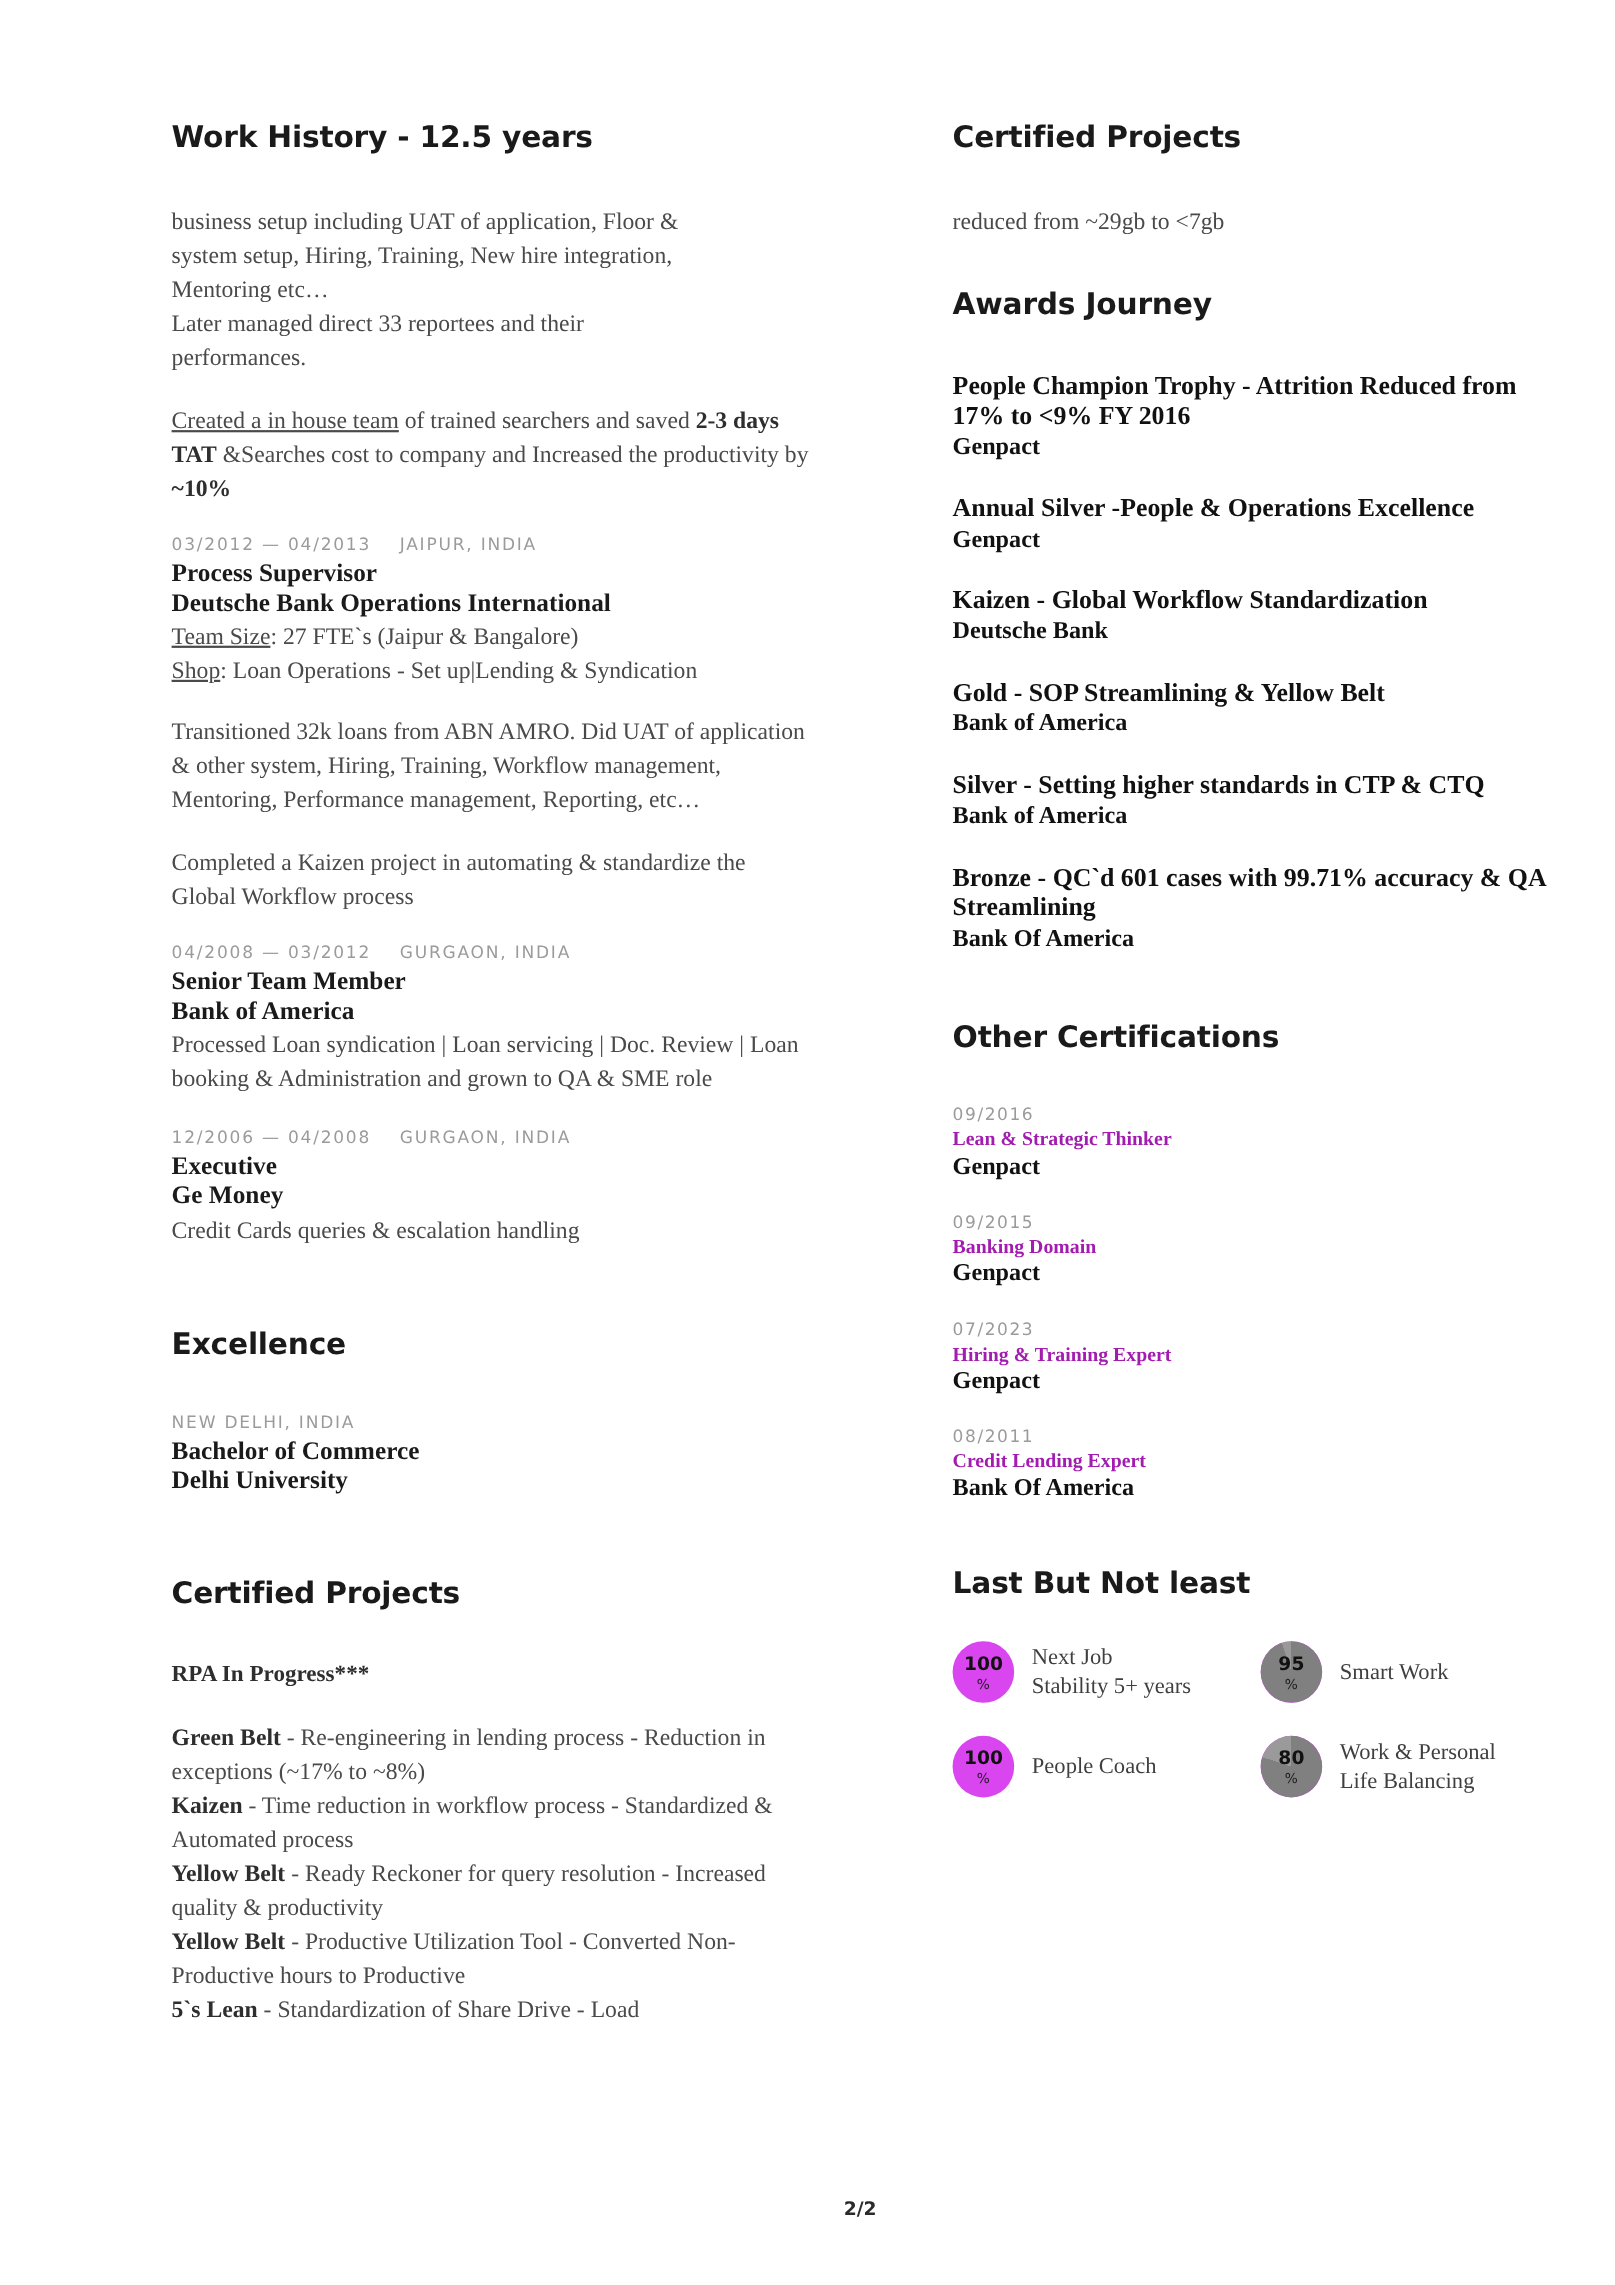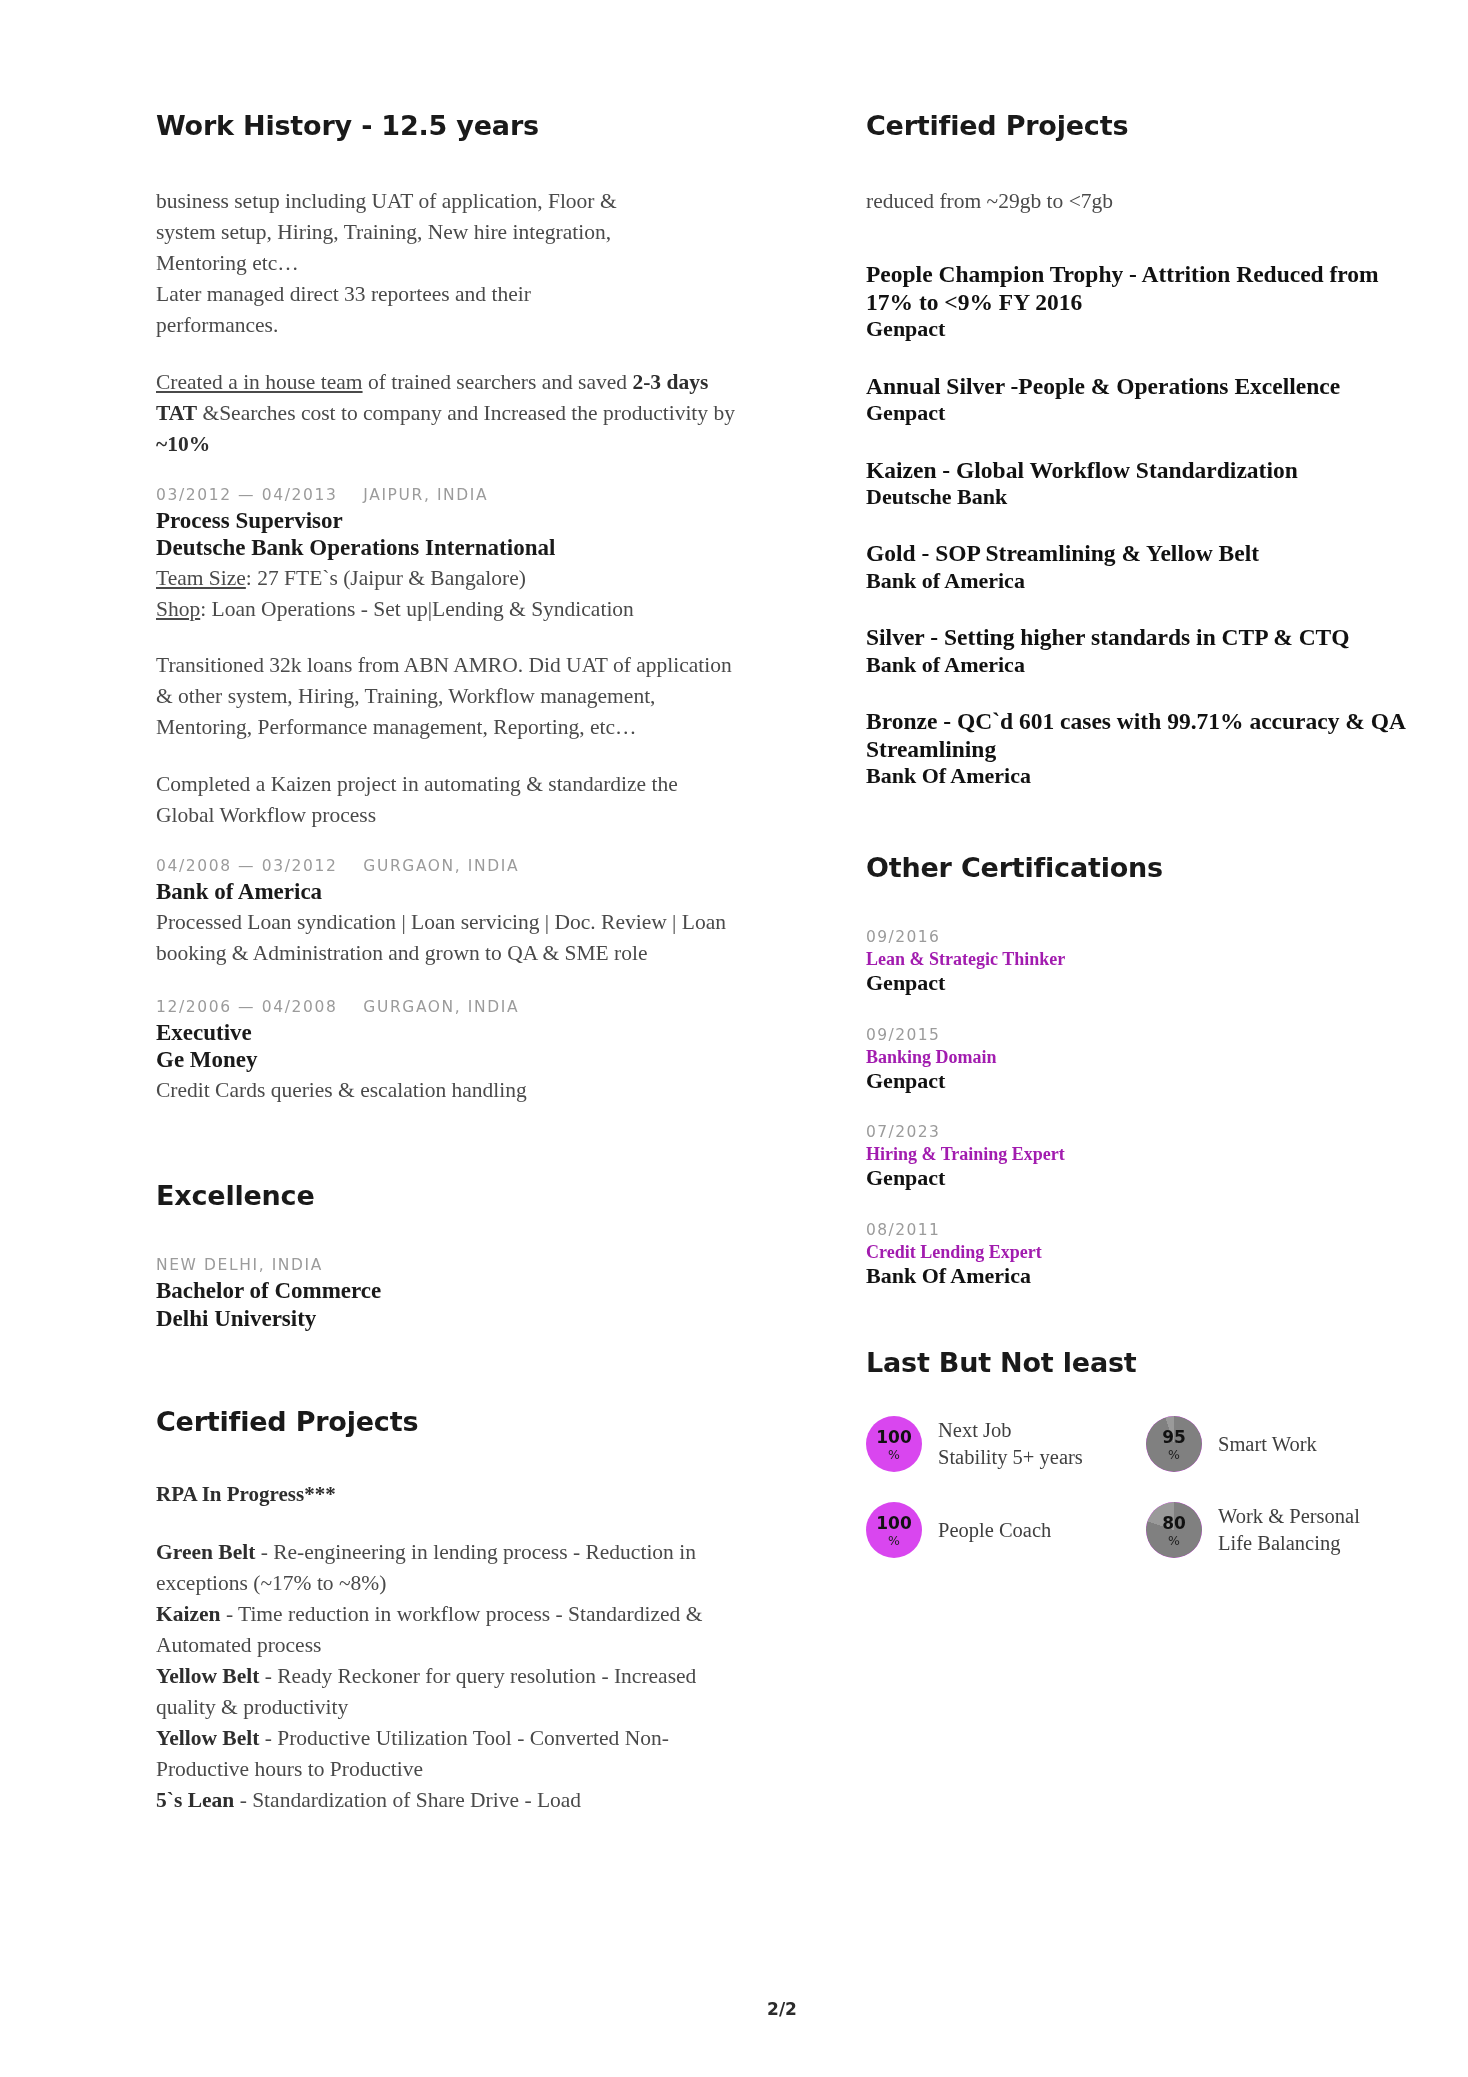--- a/index.html
+++ b/index.html
@@ -230,20 +230,21 @@
             <u>Shop</u><span>: Loan Operations - Set up|Lending &amp; Syndication</span>
           </div>
           <p class="body" style="margin-top:26px;">Transitioned 32k loans from ABN AMRO. Did UAT of application &amp; other system, Hiring, Training, Workflow management, Mentoring, Performance management, Reporting, etc…</p>
           <p class="body">Completed a Kaizen project in automating &amp; standardize the Global Workflow process</p>
         </div>
 
         <div class="job">
           <div class="meta">
             <span>04/2008 — 03/2012</span><span class="loc">GURGAON, INDIA</span>
           </div>
+          <div class="job-title">Senior Team Member</div>
           <div class="job-org">Bank of America</div>
           <div class="job-lines">Processed Loan syndication | Loan servicing | Doc. Review | Loan booking &amp; Administration and grown to QA &amp; SME role</div>
         </div>
 
         <div class="job" style="margin-top:30px;">
           <div class="meta">
             <span>12/2006 — 04/2008</span><span class="loc">GURGAON, INDIA</span>
           </div>
           <div class="job-title">Executive</div>
           <div class="job-org">Ge Money</div>
@@ -275,20 +276,21 @@
     <div class="col-gap"></div>
 
     <div class="col-right">
 
       <div class="section">
         <h2 class="section-title">Certified Projects</h2>
         <p class="body">reduced from ~29gb to &lt;7gb</p>
       </div>
 
       <div class="section" style="margin-top:44px;">
+        <h2 class="section-title">Awards Journey</h2>
 
         <div class="award">
           <div class="award-title">People Champion Trophy - Attrition Reduced from 17% to &lt;9% FY 2016</div>
           <div class="award-org">Genpact</div>
         </div>
         <div class="award">
           <div class="award-title">Annual Silver -People &amp; Operations Excellence</div>
           <div class="award-org">Genpact</div>
         </div>
         <div class="award">

